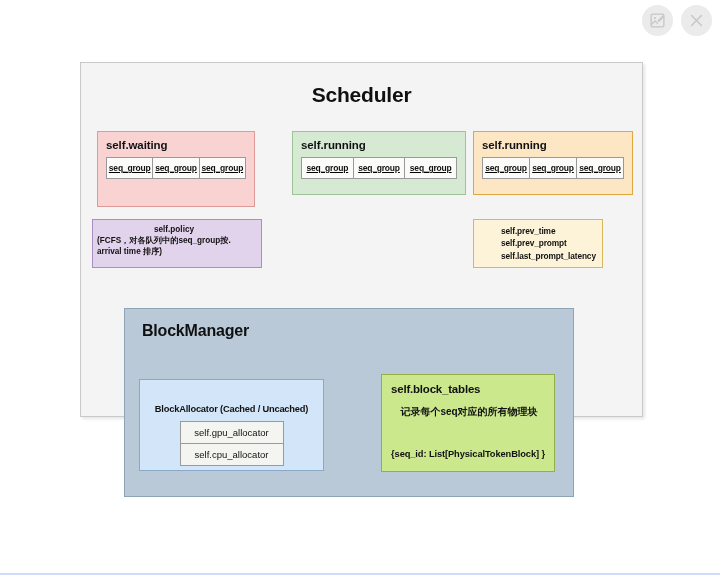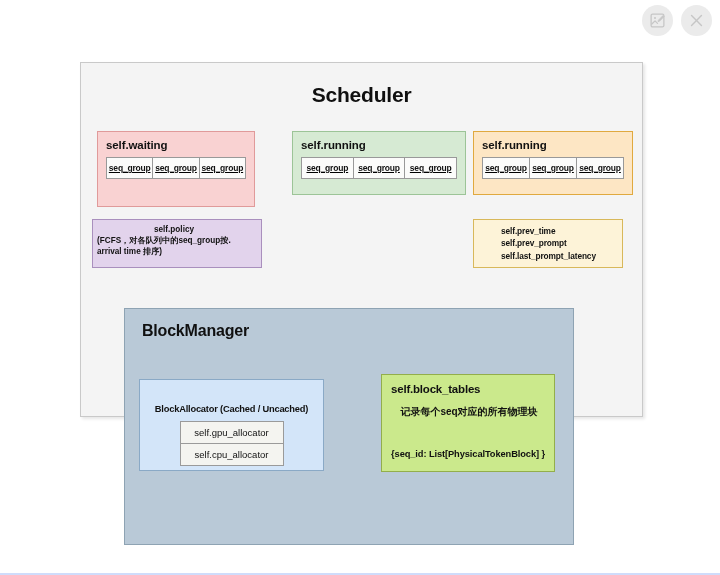--- a/index.html
+++ b/index.html
@@ -137,41 +137,41 @@
   }
   #policy-box .policy-desc {
     display: block;
     text-align: left;
     padding-left: 1px;
   }
 
   
   #prevtime-box {
     position: absolute;
-    left: 473px; top: 219px; width: 150px; height: 49px;
+    left: 473px; top: 219px; width: 130px; height: 49px;
     background: #fdf3d8;
     border: 1px solid #d8b85a;
     box-sizing: border-box;
     display: flex;
     flex-direction: column;
     justify-content: center;
     padding-left: 27px;
   }
   #prevtime-box span {
     font-size: 8.3px;
     font-weight: bold;
     color: #111;
     line-height: 1.45;
     letter-spacing: -0.1px;
   }
 
   
   #blockmanager-box {
     position: absolute;
-    left: 124px; top: 308px; width: 450px; height: 237px;
+    left: 124px; top: 308px; width: 450px; height: 189px;
     background: #b9c9d7;
     border: 1px solid #8ea3b3;
     box-sizing: border-box;
   }
   #blockmanager-title {
     position: absolute;
     left: 17px; top: 13px;
     font-size: 16px;
     font-weight: bold;
     color: #101010;

